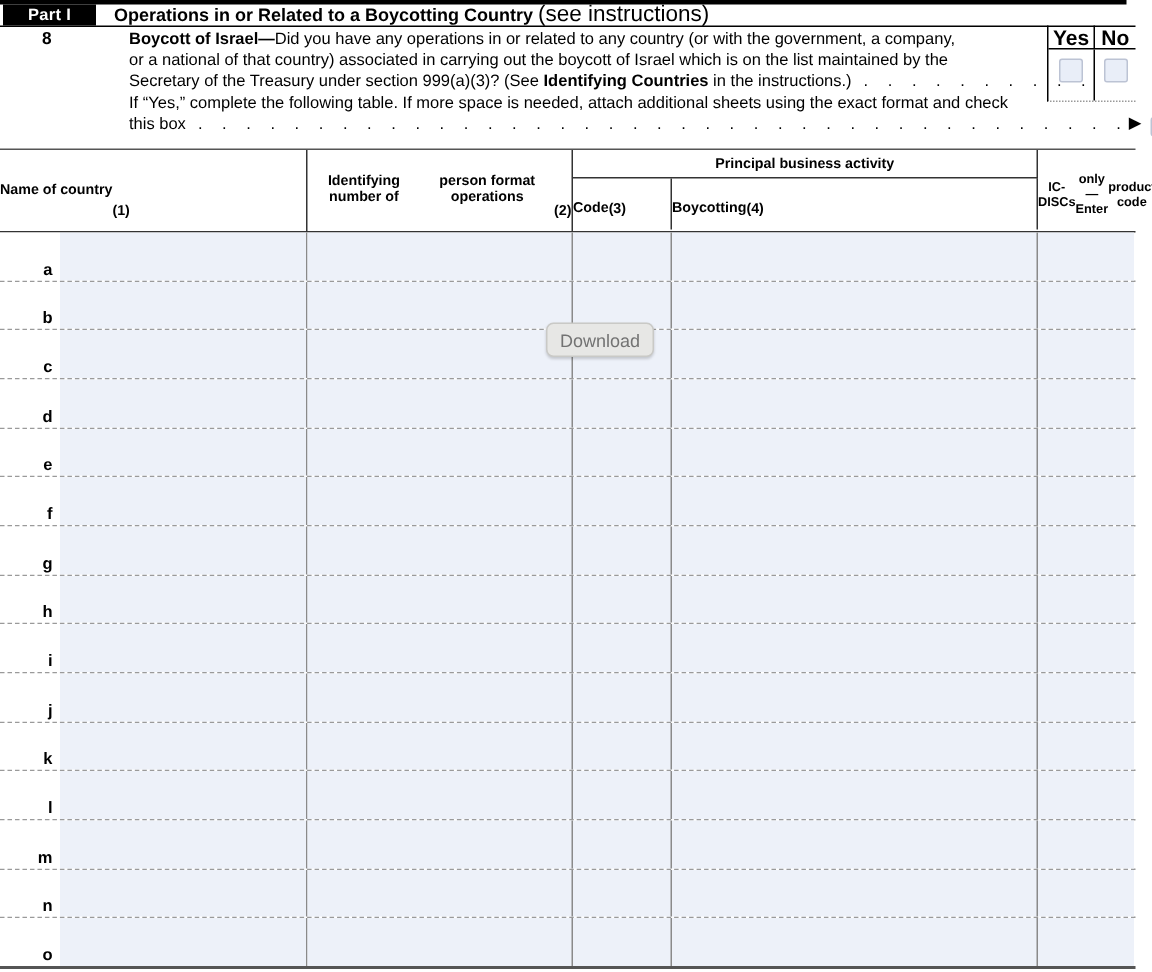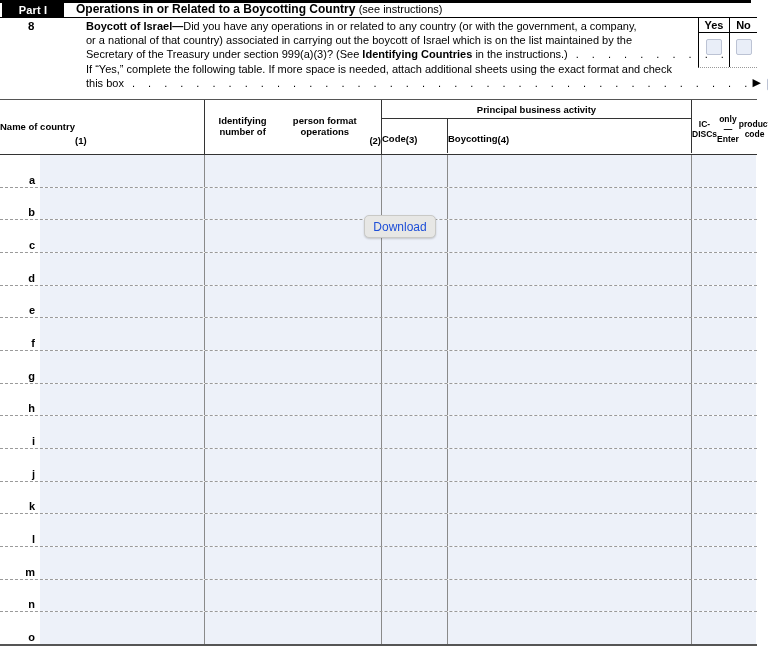--- a/index.html
+++ b/index.html
@@ -14,39 +14,39 @@
   html,body{width:768px;height:648px;background:#fff;overflow:hidden;
     font-family:"Liberation Sans","DejaVu Sans",sans-serif;color:#000;}
   #page{position:relative;width:768px;height:648px;background:#fff;}
 
   
   .top-rule{position:absolute;top:0;left:0;width:751px;height:3px;background:#000;}
   .part-row{position:absolute;top:3px;left:0;width:757px;height:14px;}
   .part-box{position:absolute;left:2px;top:-0.5px;width:62px;height:14px;background:#000;color:#fff;
     font-weight:bold;font-size:11px;display:flex;align-items:center;justify-content:center;letter-spacing:.2px;text-align:right;}
   .part-title{position:absolute;left:76px;top:0;height:14px;line-height:13px;font-size:12px;font-weight:bold;white-space:nowrap;}
-  .part-title .note{font-weight:normal;font-size:11px;}
+  .part-title .note{font-weight:normal;font-size:15px;}
   .part-rule{position:absolute;top:16.5px;left:0;width:757px;height:1.5px;background:#000;}
 
   
   .q8-num{position:absolute;left:28px;top:20px;font-size:11.5px;font-weight:bold;}
   .q8-text{position:absolute;left:52px;top:19px;font-size:11px;line-height:14.2px;}
   .q8-text .ln{white-space:nowrap;margin-left:34px;}
   .ln-flex{display:flex;align-items:baseline;}
   .ln3{width:643px;}
   .ln5{width:694px;align-items:center;height:14.2px;}
   .dots{flex:1;overflow:hidden;white-space:nowrap;word-spacing:10px;padding-left:8px;padding-right:4px;font-size:11px;}
   .arrow{font-size:11px;line-height:1;padding-right:3px;}
   .inline-cb{width:13px;height:13px;background:var(--checkbox-bg);border:1px solid var(--checkbox-border);
     border-radius:2px;margin-left:3px;margin-top:3px;flex:0 0 auto;}
 
   
   .yesno{position:absolute;left:698px;top:17px;width:59px;height:51px;border-left:1.5px solid #000;
     border-bottom:1px dotted #999;display:flex;flex-direction:column;}
-  .yn-heads{display:flex;height:16px;border-bottom:1.5px solid #000;font-size:11px;font-weight:bold;}
+  .yn-heads{display:flex;height:16px;border-bottom:1.5px solid #000;font-size:14px;font-weight:bold;}
   .yn-heads .yn-h{display:flex;align-items:center;justify-content:center;}
   .yn-yes{width:31px;border-right:1.5px solid #000;}
   .yn-no{flex:1;}
   .yn-cells{display:flex;flex:1;}
   .yn-cell{display:flex;align-items:flex-start;justify-content:center;padding-top:6px;}
   .yn-c-yes{width:31px;border-right:1.5px solid #000;}
   .yn-c-no{flex:1;}
   .checkbox{width:16px;height:16px;background:var(--checkbox-bg);border:1px solid var(--checkbox-border);border-radius:2px;}
 
   
@@ -73,21 +73,21 @@
   .r-cell{background:var(--field-bg);height:100%;}
   .r-c1{width:165px;border-right:1px solid var(--grid-line);}
   .r-c2{width:177px;border-right:1px solid var(--grid-line);}
   .r-c3{width:66px;border-right:1px solid var(--grid-line);}
   .r-c4{width:244px;border-right:1px solid var(--grid-line);}
   .r-c5{width:64px;}
 
   
   .download-tip{position:absolute;left:364px;top:215px;width:72px;height:23px;background:#e7e7e5;
     border:1px solid #c9c9c6;border-radius:5px;box-shadow:0 1px 2px rgba(0,0,0,.18);
-    display:flex;align-items:center;justify-content:center;font-size:12px;color:#1d4ed8;z-index:5;}
+    display:flex;align-items:center;justify-content:center;font-size:12px;color:#737373;z-index:5;}
 </style>
 </head>
 <body>
 
 <div id="page">
 
   <div class="top-rule"></div>
   <div class="part-row">
     <div class="part-box">
       <span>Part I</span>

